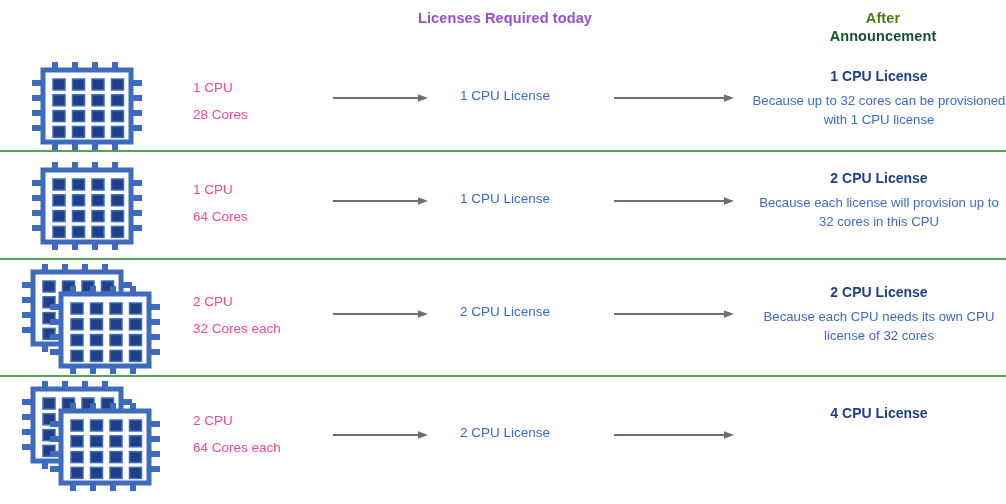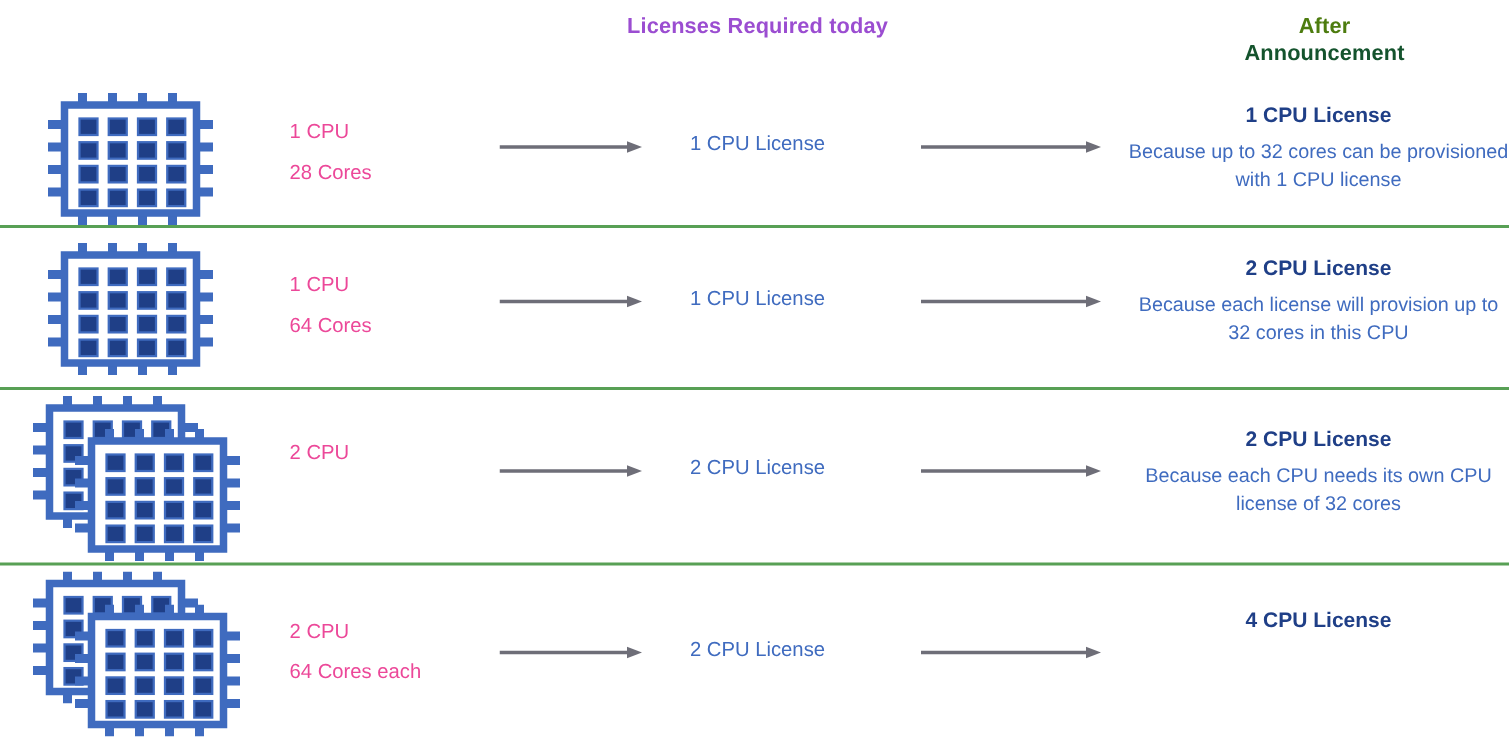--- a/index.html
+++ b/index.html
@@ -345,20 +345,21 @@
               <rect x="21" y="64.4" width="12" height="11" fill="#1f3f87" stroke="#3f6bbf" stroke-width="1.5"></rect>
               <rect x="40.5" y="64.4" width="12" height="11" fill="#1f3f87" stroke="#3f6bbf" stroke-width="1.5"></rect>
               <rect x="60" y="64.4" width="12" height="11" fill="#1f3f87" stroke="#3f6bbf" stroke-width="1.5"></rect>
               <rect x="79.5" y="64.4" width="12" height="11" fill="#1f3f87" stroke="#3f6bbf" stroke-width="1.5"></rect>
             </svg>
           </div>
         </div>
       </div>
       <div class="spec" style="top: 28px;">
         <span class="sline">2 CPU</span>
+        <span class="sline">32 Cores each</span>
       </div>
       <div class="arrow" style="left: 333px; top: 48px;">
         <svg width="95" height="12" viewBox="0 0 95 12" xmlns="http://www.w3.org/2000/svg">
     <line x1="0" y1="6" x2="86" y2="6" stroke="#6e6e78" stroke-width="2.2"></line>
     <polygon points="85,2.2 95,6 85,9.8" fill="#6e6e78"></polygon>
   </svg>
       </div>
       <div class="mid-text" style="top: 44px;">2 CPU License</div>
       <div class="arrow" style="left: 614px; top: 48px;">
         <svg width="120" height="12" viewBox="0 0 120 12" xmlns="http://www.w3.org/2000/svg">

